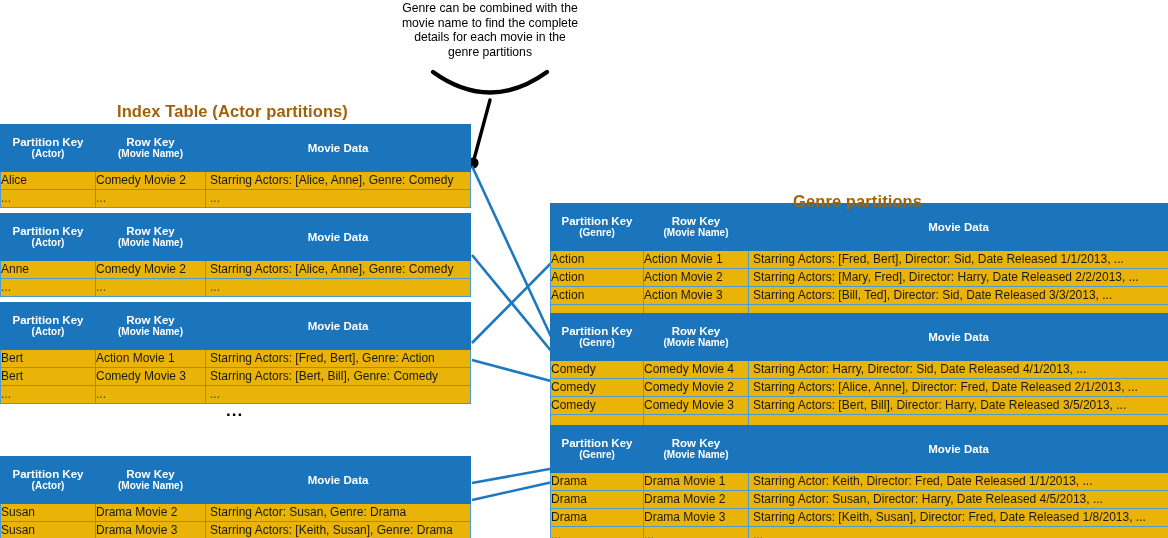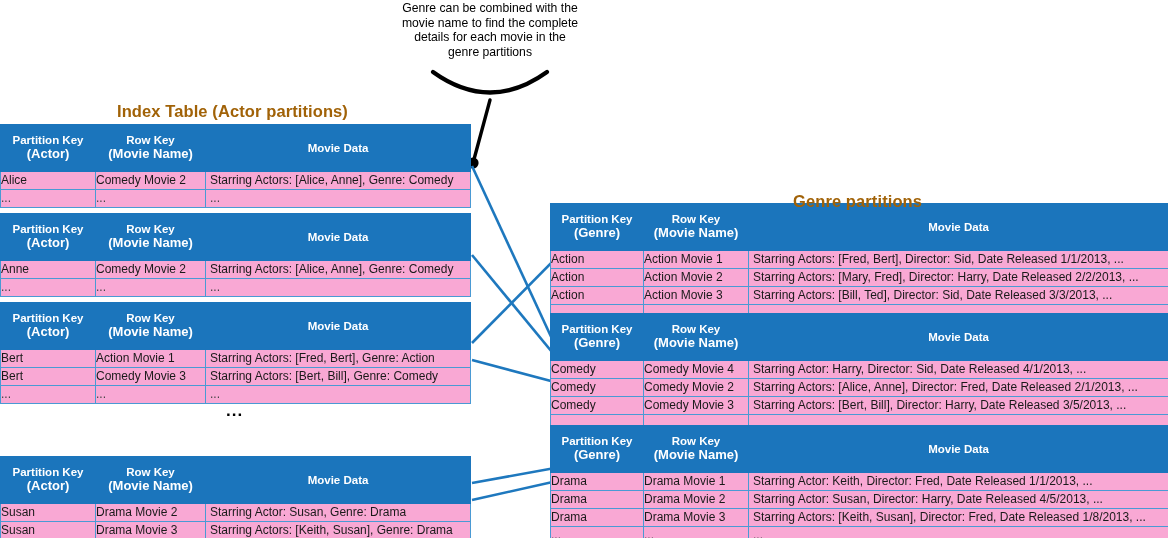--- a/index.html
+++ b/index.html
@@ -42,21 +42,21 @@
     white-space: nowrap;
     letter-spacing: 0.1px;
     z-index: 3;
   }
 
   
   .ptable {
     position: absolute;
     border-collapse: collapse;
     table-layout: fixed;
-    background: #f9a8d4;
+    background: #eab308;
     z-index: 2;
     font-size: 11.5px;
   }
   .ptable th, .ptable td {
     border: 1px solid #4a9ad4;
     padding: 0;
     margin: 0;
     line-height: 1.15;
     overflow: hidden;
     white-space: nowrap;
@@ -67,21 +67,21 @@
     color: #ffffff;
     font-weight: bold;
     font-size: 11.5px;
     height: 30px;
     vertical-align: middle;
     padding: 0 4px;
   }
   .ptable thead th .hdr-main { display: block; }
   .ptable thead th .hdr-sub {
     display: block;
-    font-size: 13px;
+    font-size: 10px;
     font-weight: bold;
     margin-top: -1px;
   }
   .ptable thead th.col-key { text-align: center; }
   .ptable thead th.col-data {
     text-align: center;
     vertical-align: bottom;
     padding-bottom: 16px;
   }
   .ptable tbody td {

